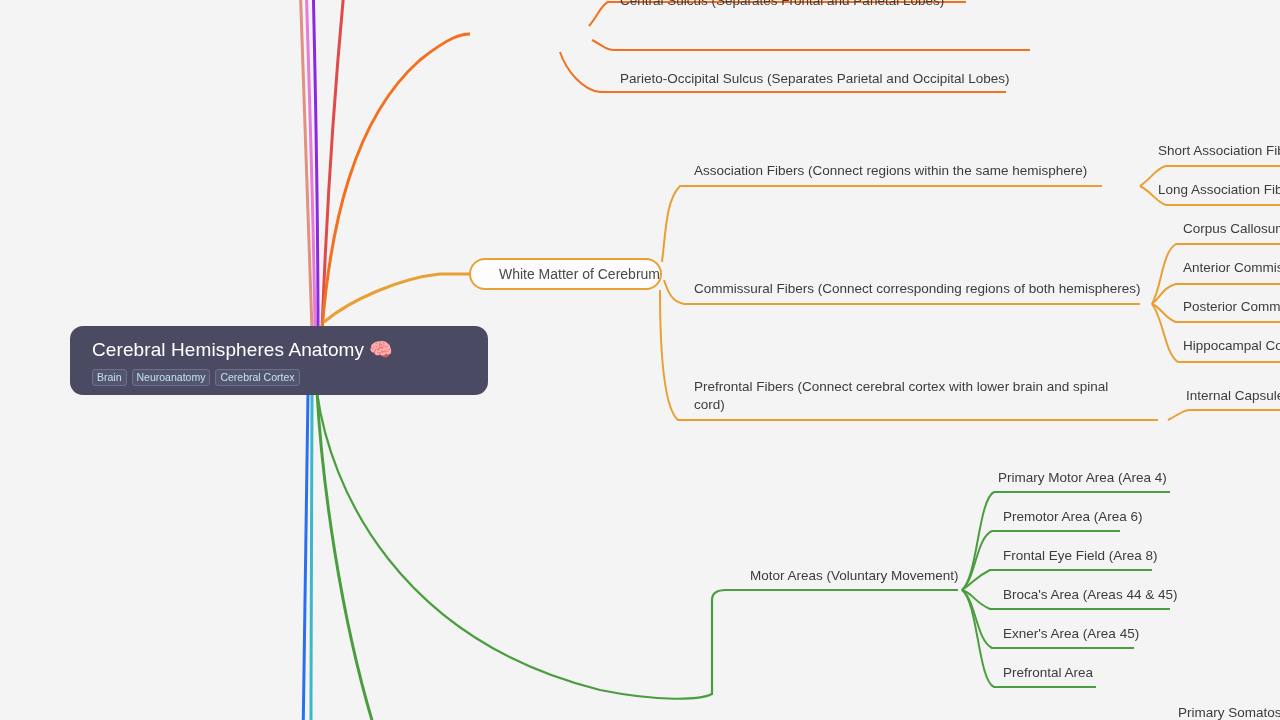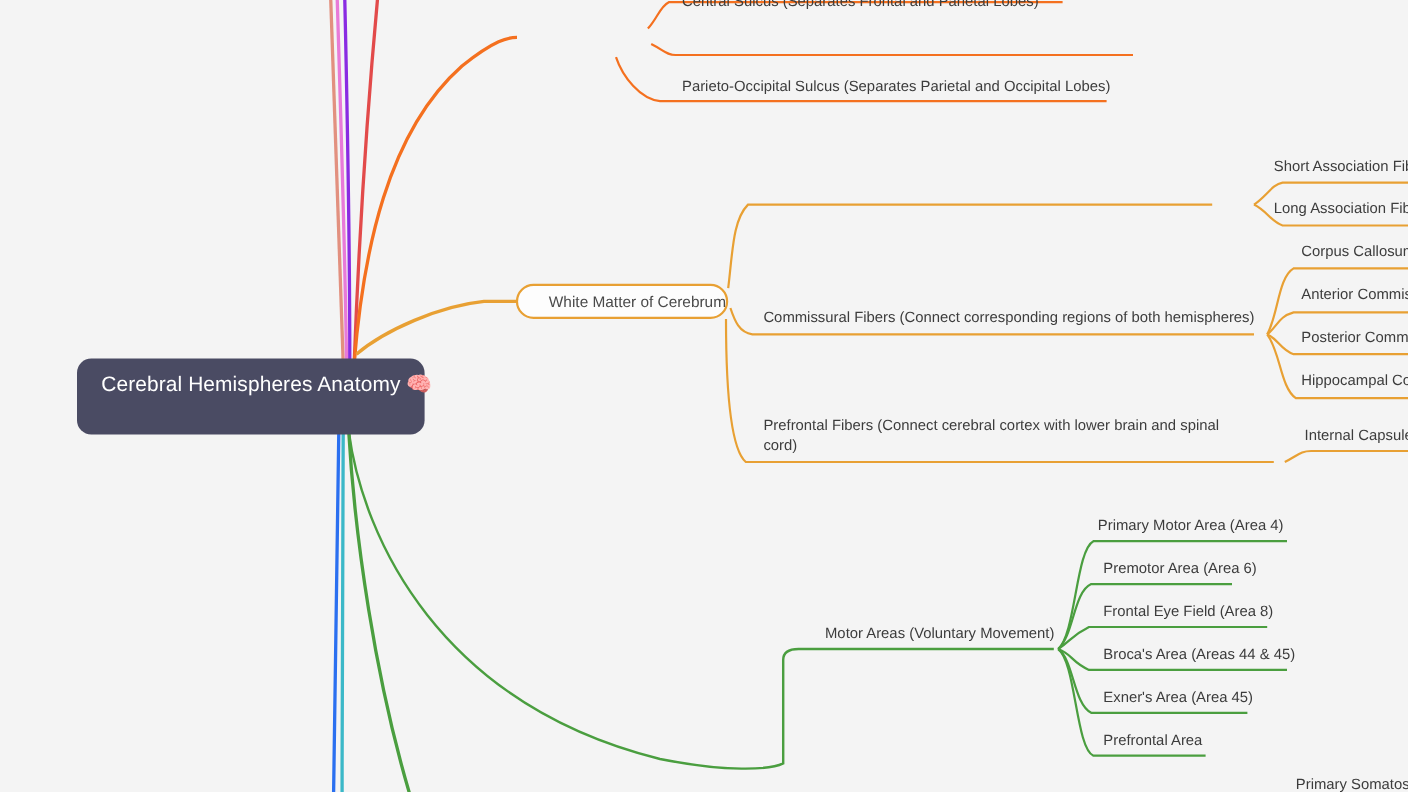--- a/index.html
+++ b/index.html
@@ -18,21 +18,21 @@
   svg.edges {
     position: absolute; left: 0; top: 0;
     width: 1280px; height: 720px;
     pointer-events: none;
   }
 
   
   .root-node {
     position: absolute;
     left: 70px; top: 326px;
-    width: 316px; height: 69px;
+    width: 418px; height: 69px;
     background: #4a4b63;
     border-radius: 13px;
     box-sizing: border-box;
     padding: 12px 22px 10px 22px;
   }
   .root-title {
     color: #ffffff;
     font-size: 19px;
     font-weight: 400;
     letter-spacing: .1px;
@@ -132,34 +132,40 @@
     <path d="M962,590 C978,576 978,500 994,492 L1170,492" stroke="#4a9e3f" stroke-width="2" fill="none"></path>
     <path d="M962,590 C976,578 976,538 992,531 L1120,531" stroke="#4a9e3f" stroke-width="2" fill="none"></path>
     <path d="M962,590 C974,582 974,578 990,570 L1152,570" stroke="#4a9e3f" stroke-width="2" fill="none"></path>
     <path d="M962,590 C974,594 974,602 990,609 L1170,609" stroke="#4a9e3f" stroke-width="2" fill="none"></path>
     <path d="M962,590 C976,600 976,640 992,648 L1134,648" stroke="#4a9e3f" stroke-width="2" fill="none"></path>
     <path d="M962,590 C978,602 978,680 994,687 L1096,687" stroke="#4a9e3f" stroke-width="2" fill="none"></path>
   </svg>
 
   <div class="root-node">
     <div class="root-title">Cerebral Hemispheres Anatomy 🧠</div>
+    <div class="root-tags">
+      <span class="tag">Brain</span>
+      <span class="tag">Neuroanatomy</span>
+      <span class="tag">Cerebral Cortex</span>
+    </div>
   </div>
 
 
   <div class="pill amber" style="left:469px; top:258px; width:193px; height:32px;justify-content:flex-end;">
     <span>White Matter of Cerebrum</span>
   </div>
 
   <div class="branch-label" style="left:750px; top:567px;">
     <span>Motor Areas (Voluntary Movement)</span>
   </div>
 
   <div class="leaf" style="left:620px; top:-8px;">Central Sulcus (Separates Frontal and Parietal Lobes)</div>
   <div class="leaf" style="left:620px; top:70px;">Parieto-Occipital Sulcus (Separates Parietal and Occipital Lobes)</div>
 
+  <div class="leaf" style="left:694px; top:162px;">Association Fibers (Connect regions within the same hemisphere)</div>
   <div class="leaf" style="left:694px; top:280px;">Commissural Fibers (Connect corresponding regions of both hemispheres)</div>
   <div class="leaf wrap" style="left:694px; top:378px; width:432px;">Prefrontal Fibers (Connect cerebral cortex with lower brain and spinal cord)</div>
 
   <div class="leaf" style="left:1158px; top:142px;">Short Association Fibers</div>
   <div class="leaf" style="left:1158px; top:181px;">Long Association Fibers (</div>
 
   <div class="leaf" style="left:1183px; top:220px;">Corpus Callosum</div>
   <div class="leaf" style="left:1183px; top:259px;">Anterior Commissure</div>
   <div class="leaf" style="left:1183px; top:298px;">Posterior Commissure</div>
   <div class="leaf" style="left:1183px; top:337px;">Hippocampal Commissure</div>

